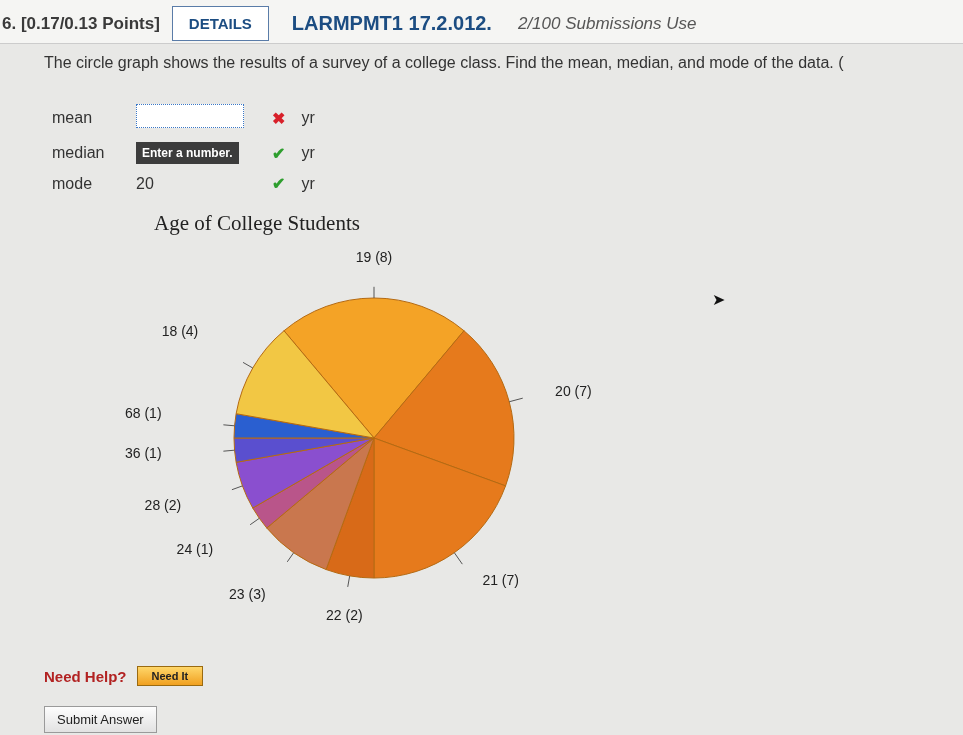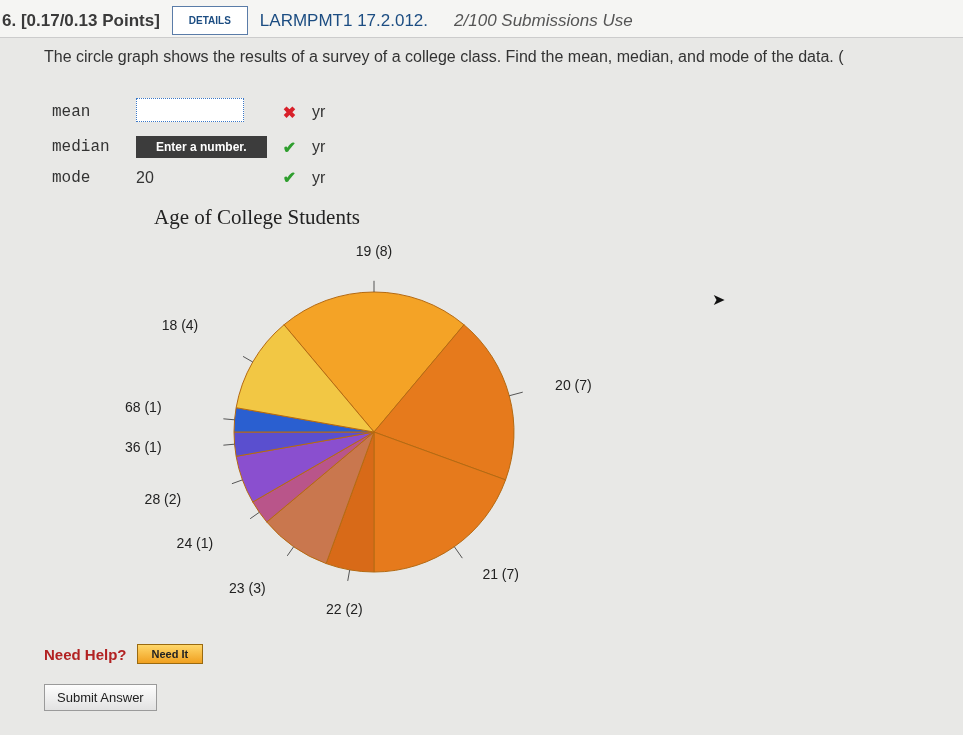--- a/index.html
+++ b/index.html
@@ -1,36 +1,36 @@
 <!DOCTYPE html>
 <html><head>
 <meta charset="utf-8">
 <style>
   html,body{margin:0;padding:0;font-family:Arial,Helvetica,sans-serif;background:#e8e8e6;color:#333;}
   body{width:963px;height:735px;overflow:hidden;position:relative;}
   .header{display:flex;align-items:center;gap:12px;padding:6px 10px 2px 2px;border-bottom:1px solid #ccc;background:#f5f5f3;}
   .qnum{font-weight:bold;color:#3a3a3a;font-size:17px;}
-  .btn-outline{border:1px solid #5a7ca8;background:#fff;color:#1c4d82;font-weight:bold;font-size:10px;padding:8px 16px;cursor:pointer;}
-  .asg{color:#1c4d82;font-weight:normal;font-size:17px;margin-left:0;}
+  .btn-outline{border:1px solid #5a7ca8;background:#fff;color:#1c4d82;font-weight:bold;font-size:15px;padding:8px 16px;cursor:pointer;}
+  .asg{color:#1c4d82;font-weight:bold;font-size:20px;margin-left:11px;}
   .subinfo{color:#555;font-style:italic;font-size:17px;margin-left:14px;}
   .content{padding:10px 18px 18px 44px;font-size:16px;}
   .prompt{margin-bottom:24px;}
   .ans-table{border-spacing:0 6px;}
   .ans-table td{padding:2px 8px;vertical-align:middle;}
-  .lab{width:68px;font-family:Liberation Mono, monospace;}
+  .lab{width:68px;}
   .inputcell{min-width:120px;}
   .dotted-box{display:inline-block;border:1px dotted #3b78c7;padding:2px 18px;min-width:70px;min-height:18px;background:#fff;}
-  .hintbox{display:inline-block;background:#3c3c3c;color:#fff;font-size:12px;padding:4px 20px;font-weight:bold;}
+  .hintbox{display:inline-block;background:#3c3c3c;color:#fff;font-size:12px;padding:4px 6px;font-weight:bold;}
   .check{color:#2e9e2e;font-weight:bold;font-size:16px;}
   .cross{color:#d8202a;font-weight:bold;font-size:16px;}
   .unit{padding-left:4px;}
   .chart-wrap{margin-top:10px;}
   .chart-title{font-family:Georgia,'Times New Roman',serif;font-size:21px;text-align:left;width:460px;margin-left:110px;margin-bottom:2px;color:#222;}
   svg{display:block;}
-  .need-help{margin-top:12px;display:flex;align-items:center;gap:10px;}
+  .need-help{margin-top:28px;display:flex;align-items:center;gap:10px;}
   .need-help-lab{color:#b22222;font-weight:bold;font-size:15px;}
   .readit{background:linear-gradient(#ffd76a,#f0a020);border:1px solid #9a6a10;font-size:11px;font-weight:bold;padding:3px 14px;cursor:pointer;color:#222;}
   .submit-row{margin-top:20px;}
   .submit-btn{background:linear-gradient(#fdfdfd,#e2e2e2);border:1px solid #9a9a9a;font-size:13px;padding:5px 12px;cursor:pointer;color:#222;}
   .pie-label{font-size:14px;fill:#222;}
   .lead{stroke:#555;stroke-width:1;}
   .cursor-icon{position:absolute;left:712px;top:290px;font-size:16px;color:#111;pointer-events:none;}
 </style>
 </head>
 <body>

